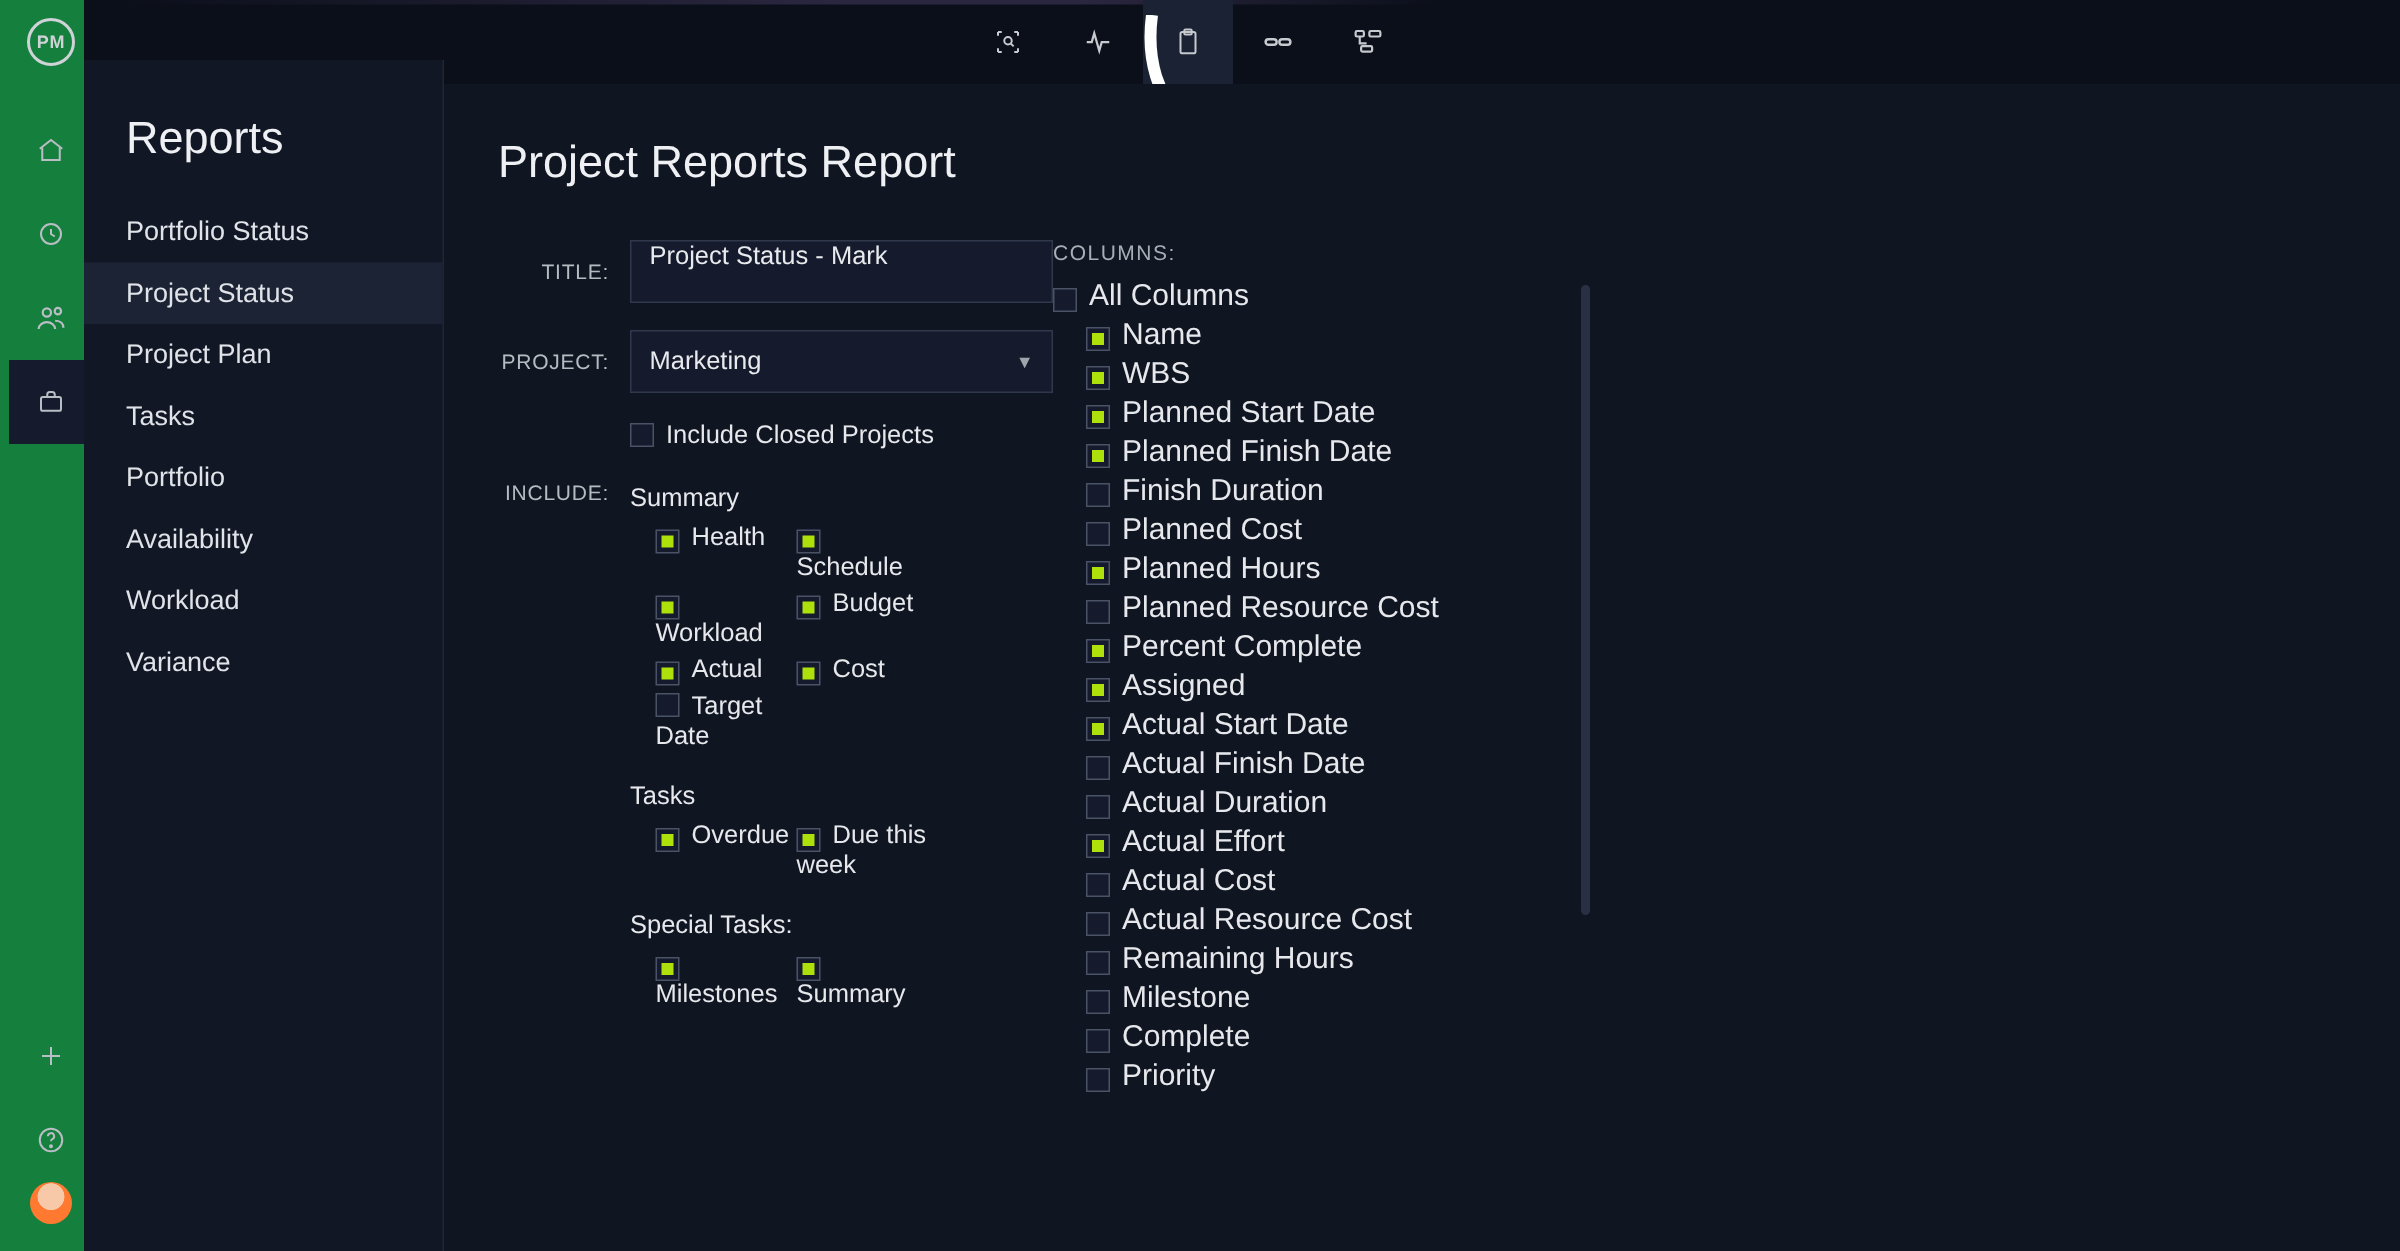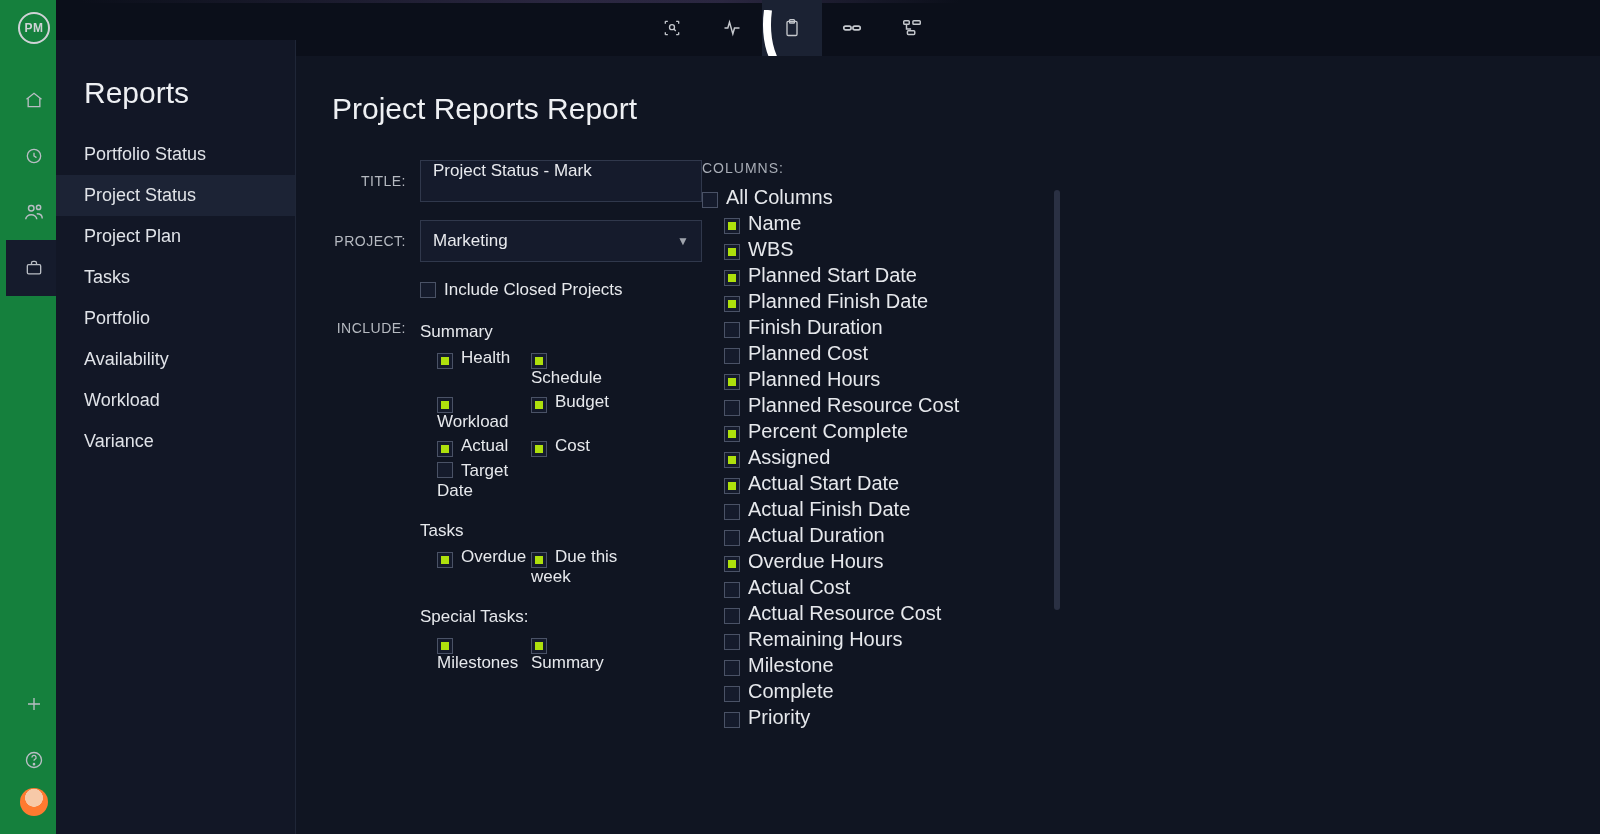--- a/index.html
+++ b/index.html
@@ -398,21 +398,21 @@
           <div class="col-item ind">
             <span class="chk"></span>
             <span>Actual Finish Date</span>
           </div>
           <div class="col-item ind">
             <span class="chk"></span>
             <span>Actual Duration</span>
           </div>
           <div class="col-item ind">
             <span class="chk on"></span>
-            <span>Overdue Hours</span>
+            <span>Actual Effort</span>
           </div>
           <div class="col-item ind">
             <span class="chk"></span>
             <span>Actual Cost</span>
           </div>
           <div class="col-item ind">
             <span class="chk"></span>
             <span>Actual Resource Cost</span>
           </div>
           <div class="col-item ind">

